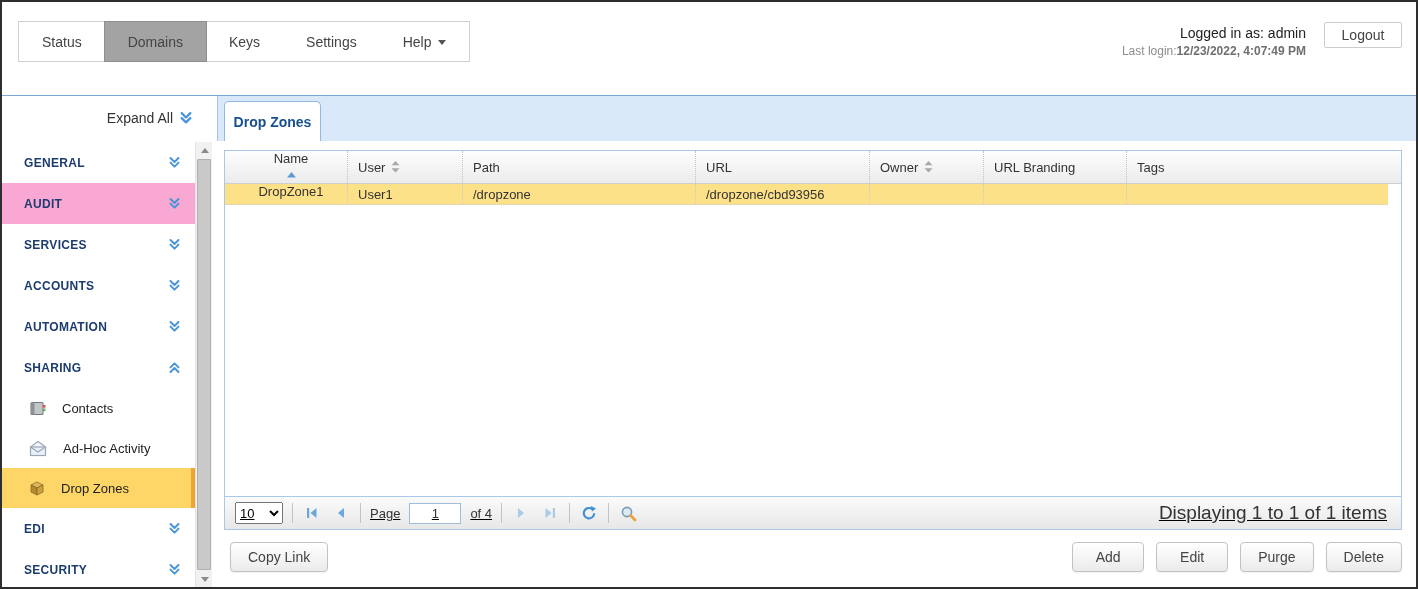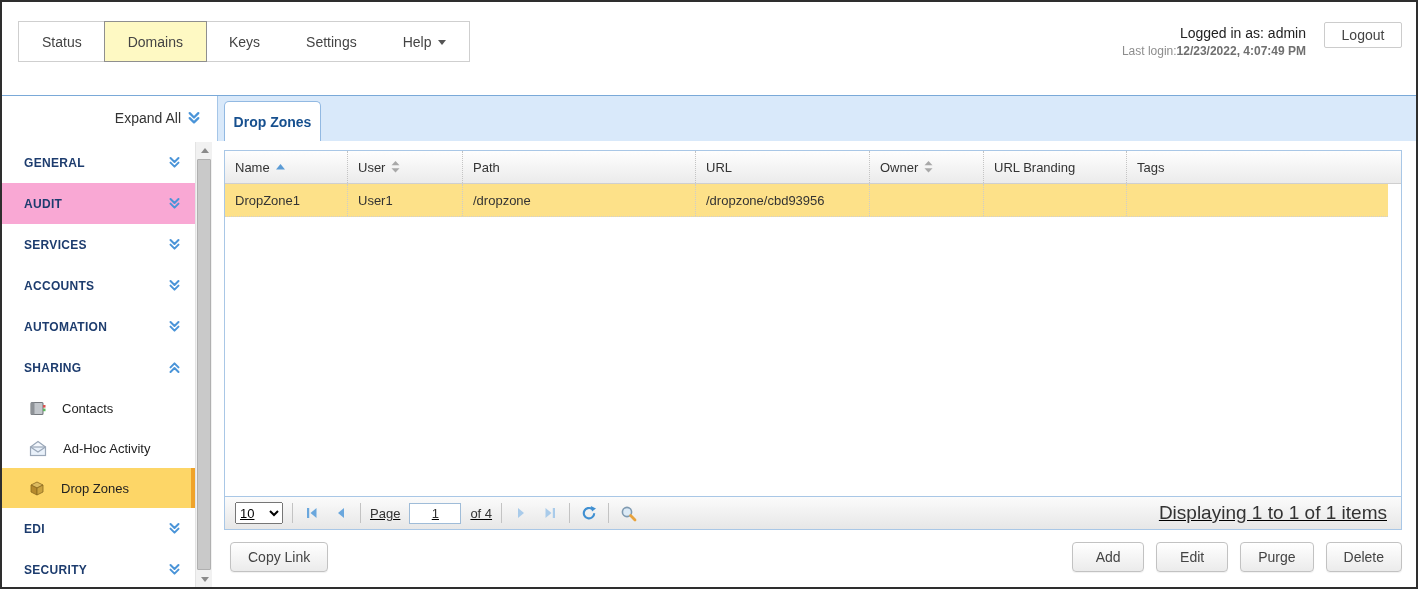--- a/index.html
+++ b/index.html
@@ -7,33 +7,33 @@
   #window {
     position: relative; width: 1418px; height: 589px;
     border: 2px solid #2e2e2e; background: #fff; overflow: hidden;
     font-family: "Liberation Sans", sans-serif;
   }
 
   
   .header { position:absolute; left:0; top:0; right:0; height:93px; background:#fff; }
   .nav { position:absolute; left:16px; top:19px; height:41px; border:1px solid #cfcfcf; display:flex; background:#fff; }
   .nav-item { display:flex; align-items:center; gap:7px; padding:0 23px; font-size:14px; color:#444; cursor:pointer; }
-  .nav-item.selected { border:1px solid #8f8f8f; margin:-1px; background:#fef9c3; }
+  .nav-item.selected { border:1px solid #8f8f8f; margin:-1px; background:#a3a3a3; }
   .caret-down { width:0; height:0; border-left:4px solid transparent; border-right:4px solid transparent; border-top:5px solid #555; margin-top:2px; }
   .login-info { position:absolute; right:110px; top:22px; text-align:right; line-height:1.35; }
   .login-line1 { font-size:14px; color:#222; }
   .login-line1 b { font-weight:normal; }
   .login-line2 { font-size:12px; color:#8d8d8d; }
   .login-line2 b { color:#6f6f6f; font-weight:bold; }
   .logout-btn { position:absolute; right:14px; top:20px; width:78px; height:26px; border:1px solid #ccc; border-radius:2px; background:#fff; font-size:14px; color:#444; display:flex; align-items:center; justify-content:center; cursor:pointer; }
   .top-divider { position:absolute; left:0; top:93px; right:0; height:1px; background:#7aa9d8; }
 
   
   .sidebar { position:absolute; left:0; top:94px; width:215px; bottom:0; background:#fff; }
-  .expand-all { position:absolute; top:7px; right:16px; height:30px; display:flex; align-items:center; gap:6px; font-size:14px; color:#333; cursor:pointer; }
+  .expand-all { position:absolute; top:7px; right:24px; height:30px; display:flex; align-items:center; gap:6px; font-size:14px; color:#333; cursor:pointer; }
   .menu { position:absolute; left:0; top:46px; width:193px; }
   .menu-section { height:41px; display:flex; align-items:center; justify-content:space-between; padding:0 14px 0 22px; cursor:pointer; }
   .menu-section .sec-label { font-size:12px; font-weight:bold; color:#1d3c6e; letter-spacing:.3px; }
   .menu-section.highlight { background:#f9a8d4; }
   .menu-sub { height:40px; display:flex; align-items:center; gap:15px; padding:0 14px 0 26px; font-size:13px; color:#222; cursor:pointer; position:relative; }
   .menu-sub.selected { background:#fdd667; }
   .menu-sub.selected::after { content:""; position:absolute; right:0; top:0; bottom:0; width:4px; background:#f0a32a; }
   .dchev { display:block; }
   
   .sb-scroll { position:absolute; left:193px; top:46px; width:17px; bottom:0; background:#f1f1f1; border-left:1px solid #e3e3e3; }
@@ -46,23 +46,23 @@
 
   
   .content { position:absolute; left:215px; top:94px; right:0; bottom:0; background:#fff; }
   .tabband { position:absolute; left:0; top:0; right:0; height:45px; background:#d9e9fa; border-left:1px solid #a5c6e8; }
   .tab { position:absolute; left:7px; top:5px; width:97px; height:40px; background:#fff; border:1px solid #92b9e2; border-bottom:none; border-radius:5px 5px 0 0; display:flex; align-items:center; justify-content:center; font-size:14px; font-weight:bold; color:#17508f; cursor:pointer; }
 
   .tablebox { position:absolute; left:7px; right:14px; top:54px; height:380px; border:1px solid #a9c7e6; background:#fff; display:flex; flex-direction:column; }
   .thead { height:33px; display:flex; background:linear-gradient(#fefefe,#ebebeb); border-bottom:1px solid #cfcfcf; flex:0 0 auto; }
   .th { display:flex; align-items:center; gap:6px; padding-left:10px; font-size:13px; color:#333; border-right:1px dotted #c4c4c4; cursor:pointer; }
   .th:last-child { border-right:none; }
-  .c-name{width:123px;} .c-user{width:115px;} .c-path{width:233px;} .c-url{width:174px;} .c-owner{width:114px;} .c-brand{width:143px;} .c-tags{flex:1;}
+  .c-name{width:123px;flex-direction:column;} .c-user{width:115px;} .c-path{width:233px;} .c-url{width:174px;} .c-owner{width:114px;} .c-brand{width:143px;} .c-tags{flex:1;}
   .tbody { flex:1 1 auto; position:relative; background:#fff; }
-  .trow { display:flex; height:33px; background:#fde189; margin-right:13px; border-bottom:1px dotted #cfcfcf; cursor:pointer;justify-content:center; }
+  .trow { display:flex; height:21px; background:#fde189; margin-right:13px; border-bottom:1px dotted #cfcfcf; cursor:pointer;justify-content:center; }
   .td { display:flex; align-items:center; padding-left:10px; font-size:13px; color:#333; border-right:1px dotted #ccc; }
   .td:last-child { border-right:none; }
 
   .tfoot { flex:0 0 auto; height:33px; border-top:1px solid #a9c7e6; background:linear-gradient(#fbfbfb,#e7e7e7); display:flex; align-items:center; padding:0 10px; gap:9px;text-decoration:underline; }
   .psize { width:48px; height:22px; font-size:13px; font-family:"Liberation Sans",sans-serif; }
   .vsep { width:1px; height:20px; background:#c3c3c3; }
   .pgbtn { width:20px; height:20px; display:flex; align-items:center; justify-content:center; cursor:pointer; background:transparent; border:none; }
   .pglabel { font-size:13px; color:#333; }
   .pginput { width:52px; height:21px; border:1px solid #9fbcd8; text-align:center; font-size:13px; color:#333; font-family:"Liberation Sans",sans-serif; }
   .status { margin-left:auto; font-size:19px; color:#333; padding-right:4px; }

